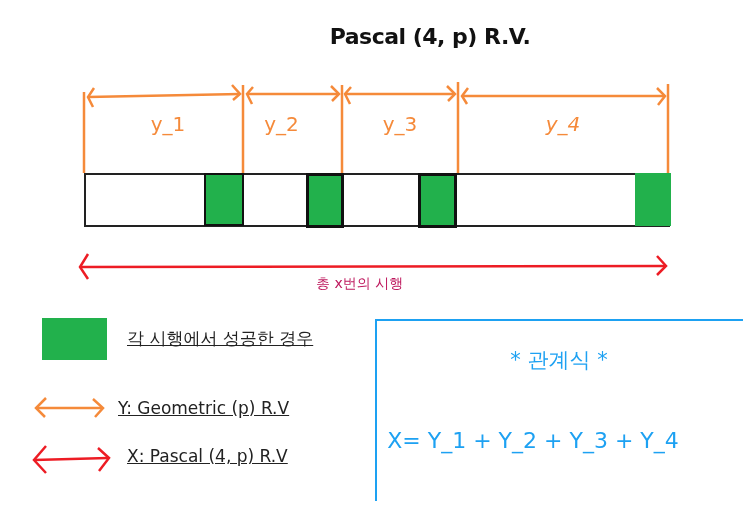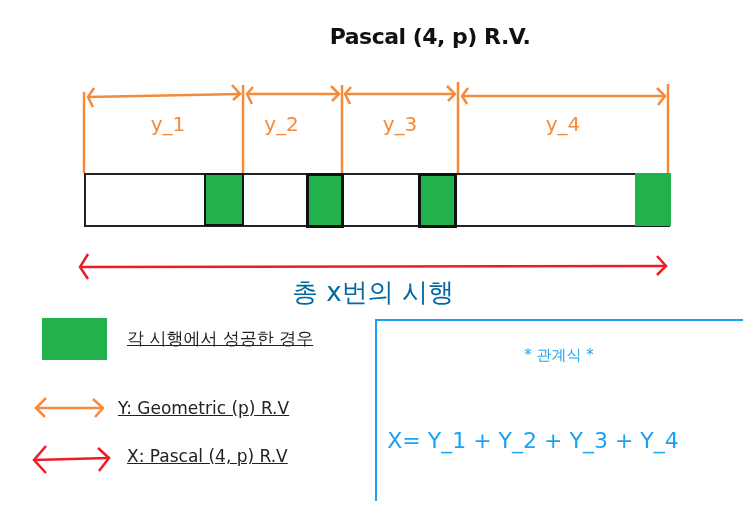--- a/index.html
+++ b/index.html
@@ -6,26 +6,26 @@
     body { width: 743px; height: 506px; position: relative; overflow: hidden;
            font-family: "DejaVu Sans", sans-serif; }
     .abs { position: absolute; }
     .title { left: 0; width: 860px; top: 24px; text-align: center; font-size: 22px;
              font-weight: bold; color: #111; letter-spacing: -0.5px; }
     .seg-label { top: 112px; font-size: 20px; color: #f58a3a; text-align: center; }
     .bar-cell { position: absolute; top: 173px; height: 53px; box-sizing: border-box; }
     .green { background: #22b14c; border: 2px solid #111; }
     .bar-outline { position: absolute; left: 84px; top: 173px; width: 586px; height: 54px;
                    box-sizing: border-box; border: 2px solid #222; border-right: none; }
-    .total-label { left: 292px; top: 275px; font-size: 26px; color: #0369a1; }
+    .total-label { left: 316px; top: 275px; font-size: 14px; color: #be185d; }
     .legend-green { left: 42px; top: 318px; width: 65px; height: 42px; background: #22b14c; }
     .legend-text { font-size: 17px; color: #222; text-decoration: underline; }
     .relation-box { left: 375px; top: 319px; width: 368px; height: 182px;
                     border-left: 2px solid #1da1f2; border-top: 2px solid #1da1f2; box-sizing: border-box; }
-    .relation-title { left: 375px; width: 368px; top: 346px; text-align: center; font-size: 15px; color: #1da1f2; }
+    .relation-title { left: 375px; width: 368px; top: 346px; text-align: center; font-size: 21px; color: #1da1f2; }
     .relation-formula { left: 375px; width: 316px; top: 428px; text-align: center; font-size: 22px; color: #1da1f2; }
   </style>
 </head>
 <body>
 
 <div class="abs title" style="left:0;width:860px;">Pascal (4, p) R.V.</div>
 
 <svg class="abs" style="left:0;top:0;" width="743" height="506">
   <g stroke="#f58a3a" stroke-width="2.5" fill="none">
 
@@ -66,21 +66,21 @@
   <g stroke="#ed1c24" stroke-width="2.5" fill="none">
     <line x1="34" y1="460" x2="108" y2="458"></line>
     <polyline points="46,446 34,460 46,473"></polyline>
     <polyline points="98,448 109,458 99,471"></polyline>
   </g>
 </svg>
 
 <div class="abs seg-label" style="left:84px;width:168px;">y_1</div>
 <div class="abs seg-label" style="left:243px;width:77px;">y_2</div>
 <div class="abs seg-label" style="left:342px;width:116px;text-align:center;">y_3</div>
-<div class="abs seg-label" style="left:458px;width:210px;">y_4</div>
+<div class="abs seg-label" style="left:458px;width:210px;font-style:italic;">y_4</div>
 
 <div class="bar-outline"></div>
 <div class="bar-cell green" style="left:204px;width:40px;"></div>
 <div class="bar-cell green" style="left:306px;width:38px;height:55px;border-width:3px;"></div>
 <div class="bar-cell green" style="left:418px;width:39px;height:55px;border-width:3px;"></div>
 <div class="bar-cell" style="left:635px;width:36px;background:#22b14c;"></div>
 
 <div class="abs total-label">총 x번의 시행</div>
 
 <div class="abs legend-green"></div>

